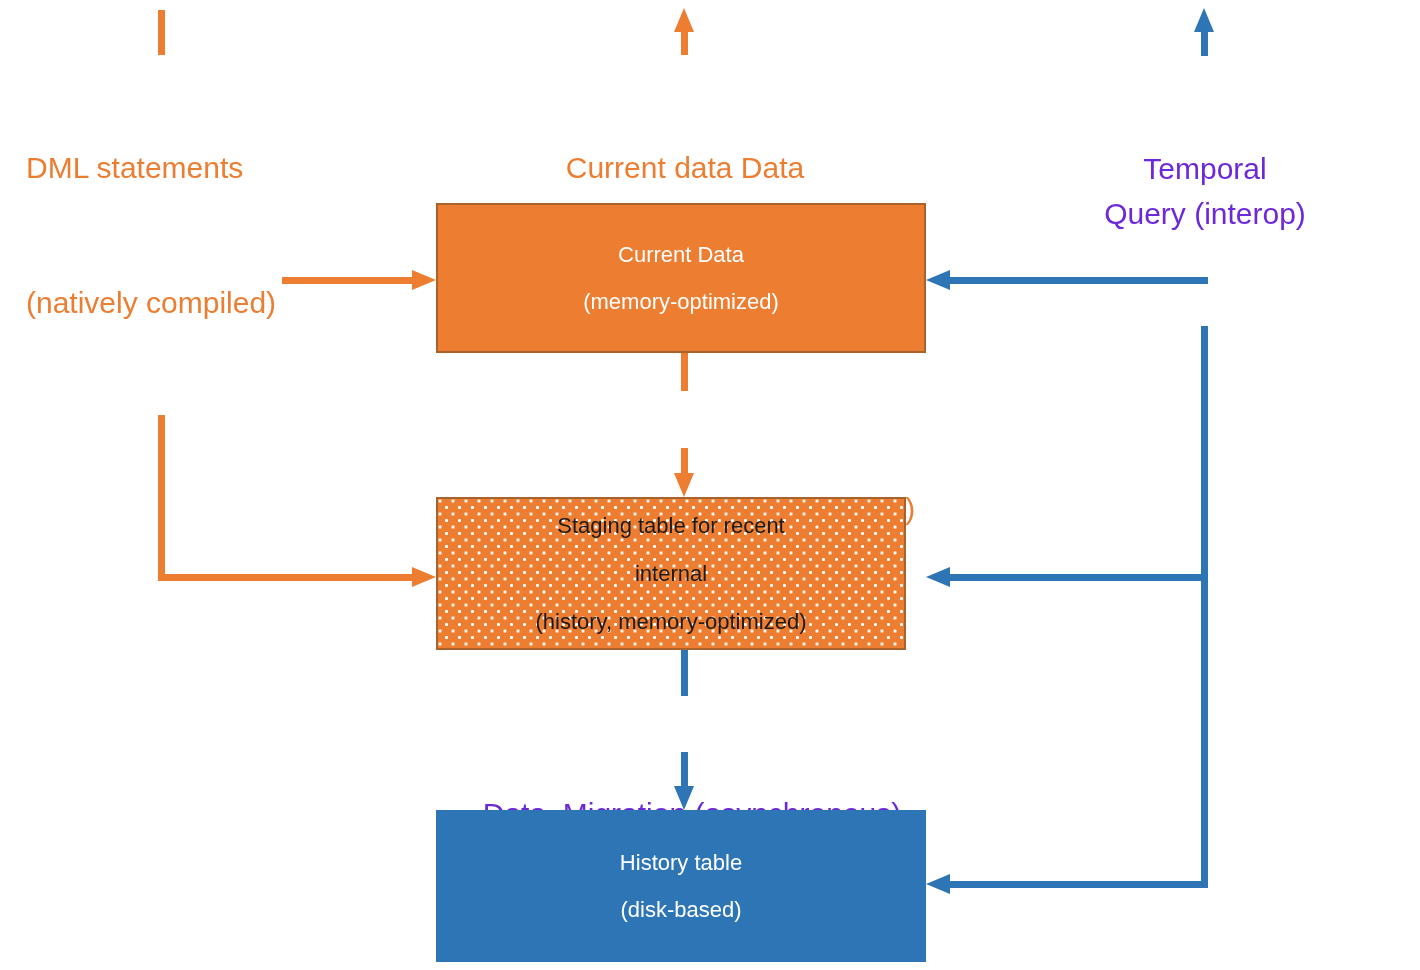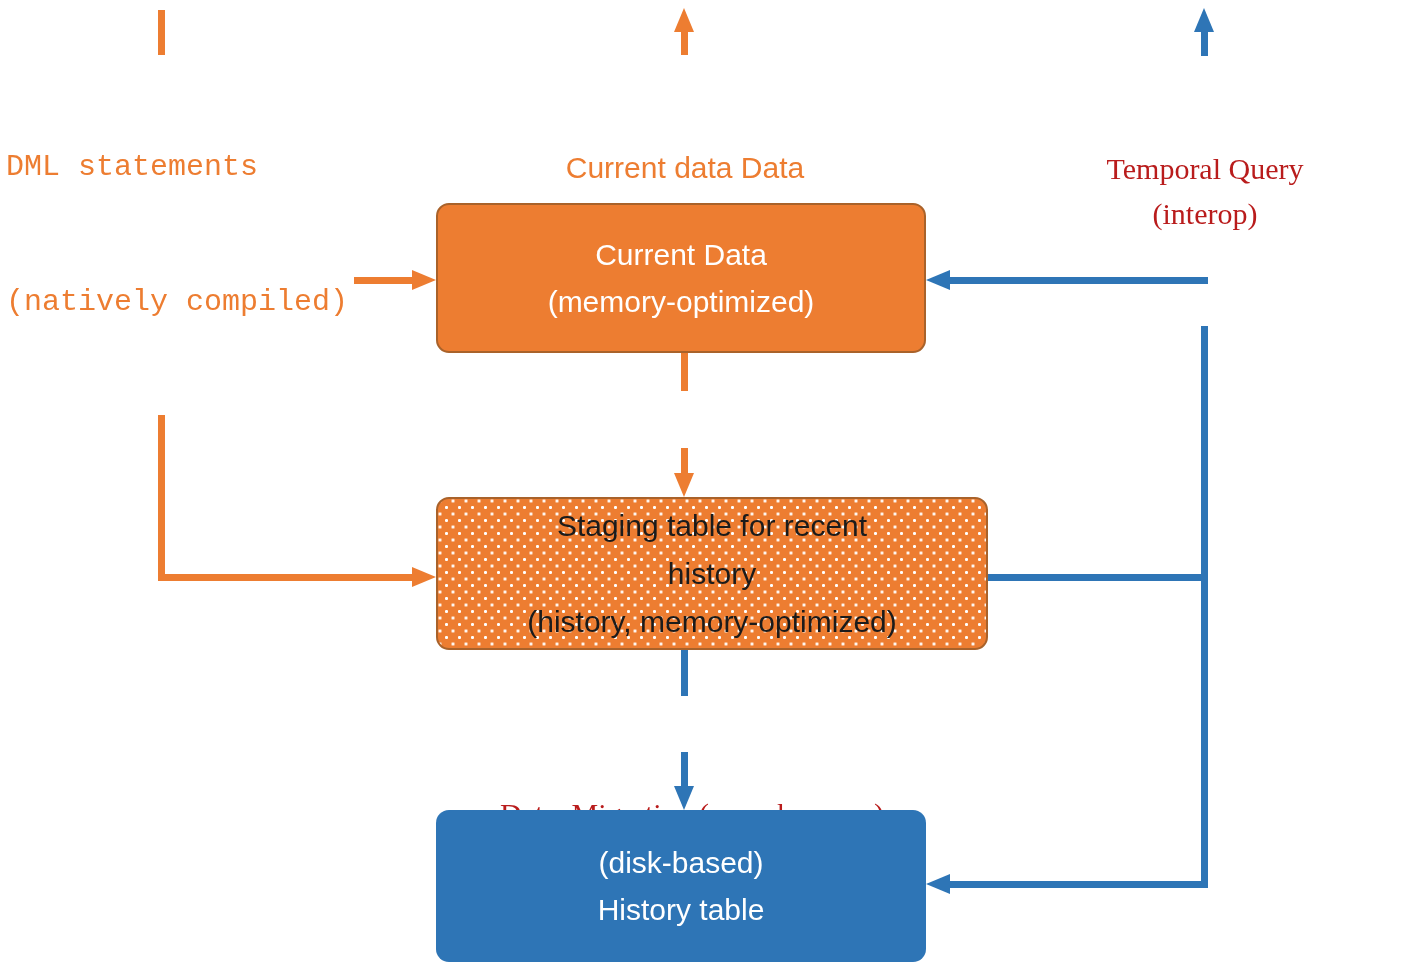--- a/index.html
+++ b/index.html
@@ -22,31 +22,30 @@
   .arrow.up-blue{border-left:10px solid transparent;border-right:10px solid transparent;border-bottom:24px solid #2E75B6;}
   .arrow.down-orange{border-left:10px solid transparent;border-right:10px solid transparent;border-top:24px solid #ED7D31;}
   .arrow.down-blue{border-left:10px solid transparent;border-right:10px solid transparent;border-top:24px solid #2E75B6;}
   
   .label{
     position:absolute;
     font-size:30px;line-height:45px;
     white-space:pre-wrap;
   }
   .label.orange-text{color:#ED7D31;}
-  .label.blue-text{color:#b91c1c;font-family:Liberation Serif, serif;}
+  .label.blue-text{color:#6d28d9;}
   .label.masked{background:#ffffff;padding:0 6px;}
   .label.centered{transform:translateX(-50%);text-align:center;}
   
   .node{
     position:absolute;
     display:flex;flex-direction:column;align-items:center;justify-content:center;
     text-align:left;
-    font-size:30px;line-height:47px;
+    font-size:22px;line-height:47px;
     box-sizing:border-box;
-    border-radius:13px;
   }
   .node.orange-box{
     background:#ED7D31;
     border:2px solid #A9622A;
     color:#ffffff;
   }
   .node.dotted-box{
     background-color:#ED7D31;
     background-image:
       radial-gradient(circle, #ffffff 1.3px, rgba(255,255,255,0) 1.7px),
@@ -66,21 +65,21 @@
 <body>
 
 <div class="canvas">
 
   <div class="seg orange" style="left:158px;top:10px;width:7px;height:571px;"></div>
   <div class="seg orange" style="left:158px;top:277px;width:254px;height:7px;"></div>
   <div class="arrow right" style="left:412px;top:270px;"></div>
   <div class="seg orange" style="left:158px;top:574px;width:254px;height:7px;"></div>
   <div class="arrow right" style="left:412px;top:567px;"></div>
 
-  <div class="label orange-text masked" style="left:0;top:55px;font-family:Liberation Mono, monospace;">
+  <div class="label orange-text masked" style="left:20px;top:55px;">
     <div>DML statements</div>
     <div>(natively compiled)</div>
   </div>
 
   <div class="arrow up-orange" style="left:674px;top:8px;"></div>
   <div class="seg orange" style="left:681px;top:30px;width:7px;height:28px;"></div>
   <div class="seg orange" style="left:681px;top:152px;width:7px;height:51px;"></div>
   <div class="label orange-text masked centered" style="left:685px;top:55px;">
     <div>Current data Data</div>
     <div>(natively compiled)</div>
@@ -107,31 +106,31 @@
     <div>(memory-optimized)</div>
   </div>
 
   <div class="seg orange" style="left:681px;top:353px;width:7px;height:38px;"></div>
   <div class="label orange-text centered" style="left:691px;top:396px;">
     <div>System-Versioning (synchronous)</div>
   </div>
   <div class="seg orange" style="left:681px;top:448px;width:7px;height:28px;"></div>
   <div class="arrow down-orange" style="left:674px;top:473px;"></div>
 
-  <div class="node dotted-box" style="left:436px;top:497px;width:552px;height:153px;">
+  <div class="node dotted-box" style="left:436px;top:497px;width:470px;height:153px;">
     <div>Staging table for recent</div>
-    <div>history</div>
+    <div>internal</div>
     <div>(history, memory-optimized)</div>
   </div>
 
   <div class="seg blue" style="left:681px;top:650px;width:7px;height:46px;"></div>
   <div class="label blue-text centered" style="left:692px;top:701px;">
     <div>Data  Migration (asynchronous)</div>
   </div>
   <div class="seg blue" style="left:681px;top:752px;width:7px;height:34px;"></div>
   <div class="arrow down-blue" style="left:674px;top:786px;"></div>
 
   <div class="node blue-box" style="left:436px;top:810px;width:490px;height:152px;">
+    <div>History table</div>
     <div>(disk-based)</div>
-    <div>History table</div>
   </div>
 
 </div>
 
 </body></html>

